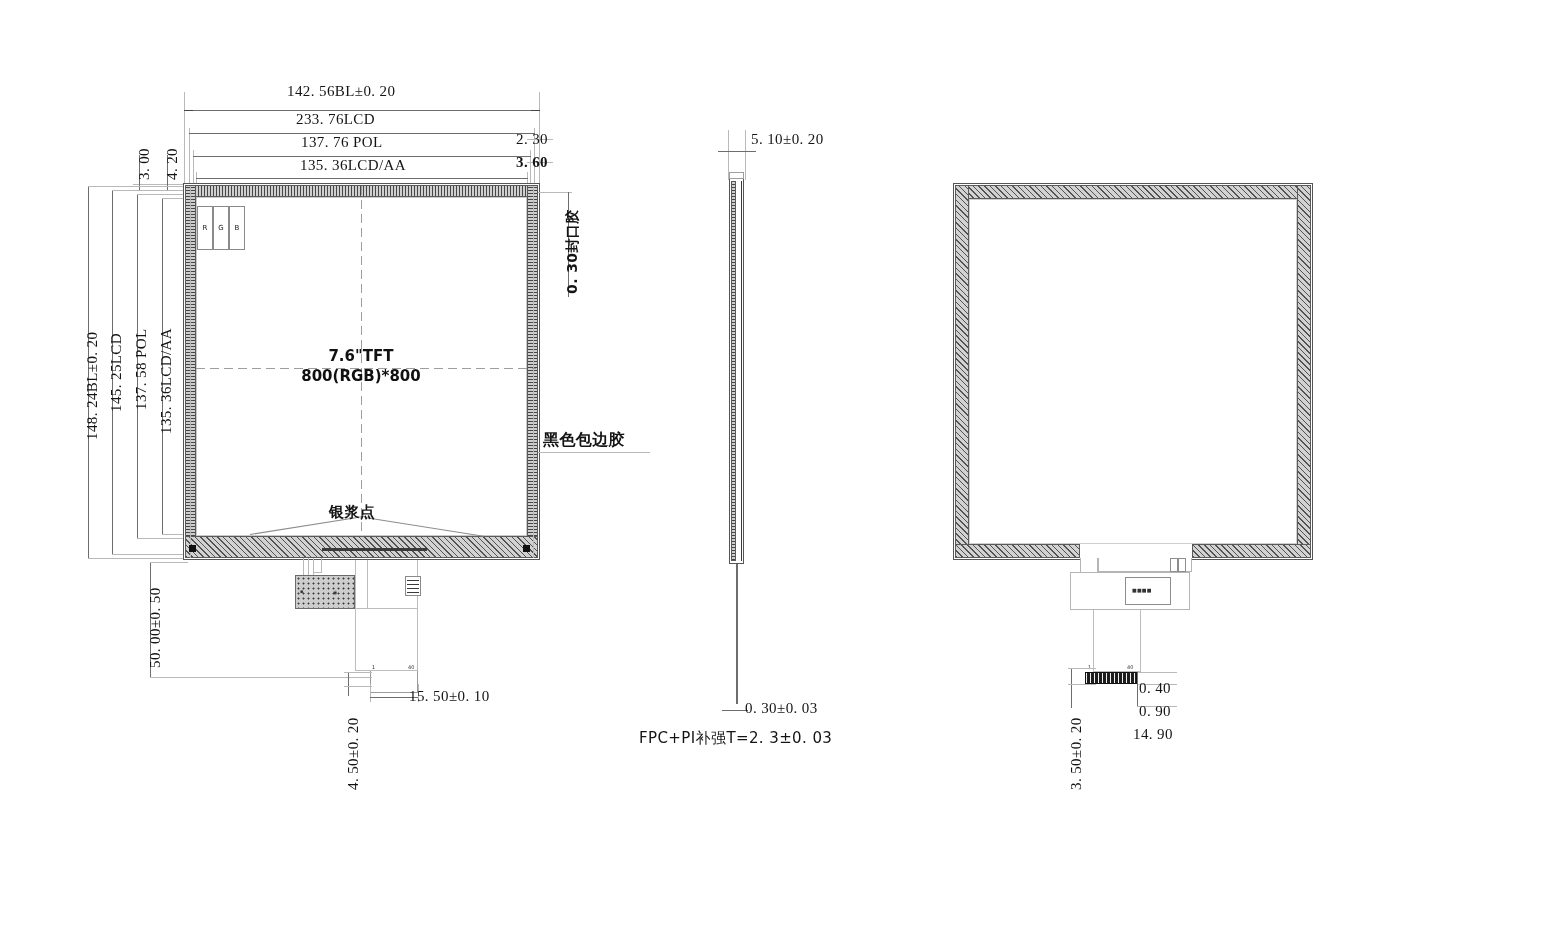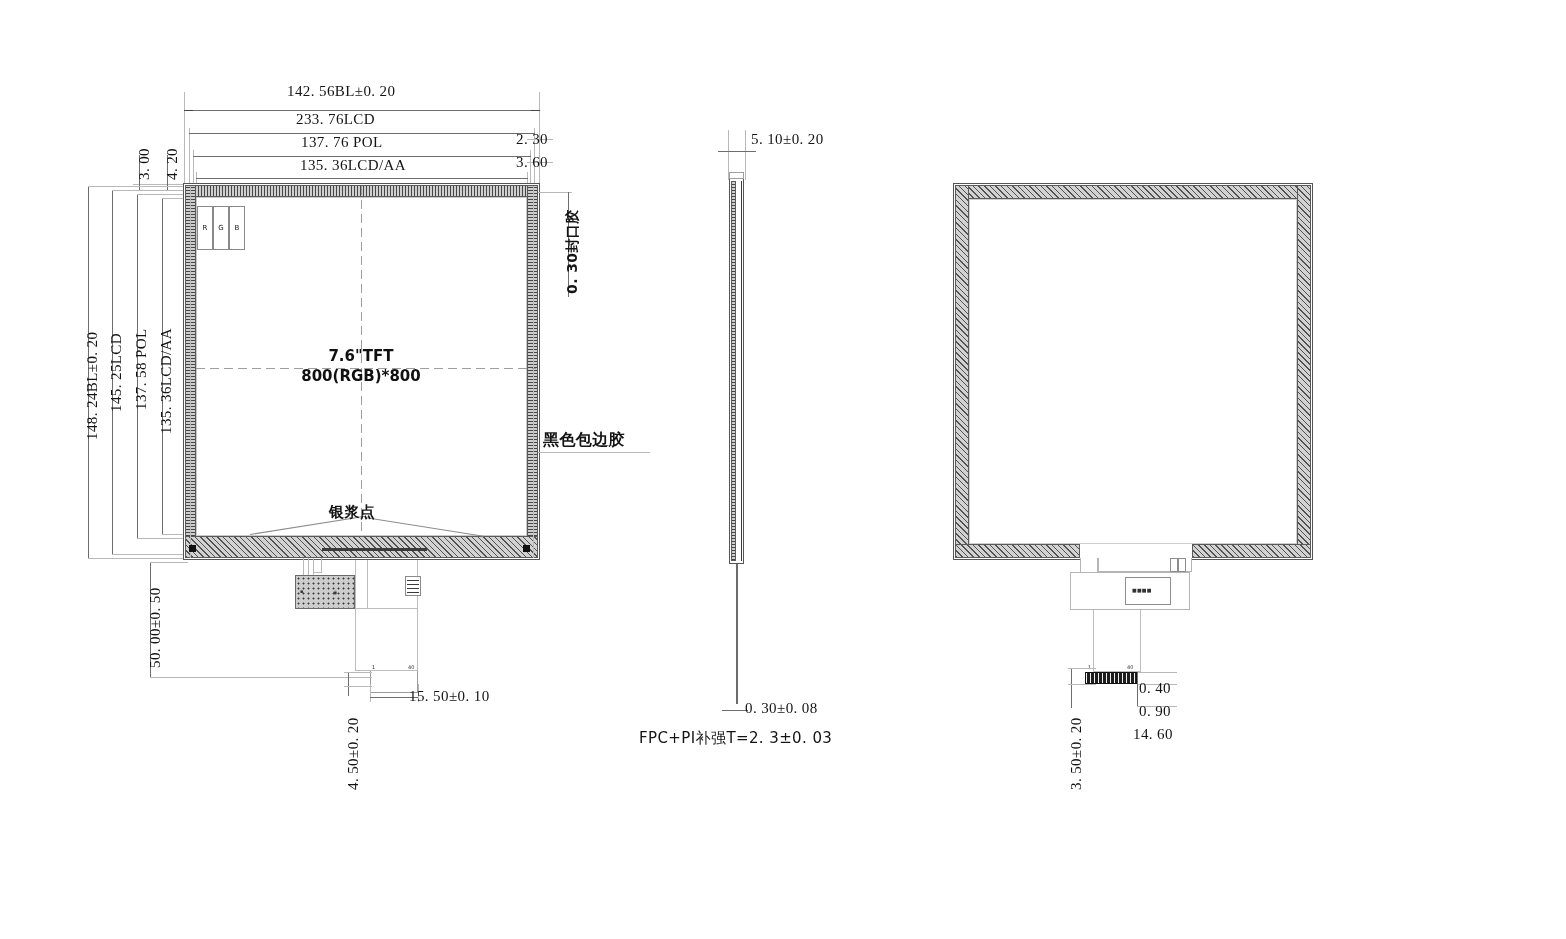--- a/index.html
+++ b/index.html
@@ -129,21 +129,21 @@
 
   <div class="ln h light" style="left:133px;top:184px;width:62px;height:1px;"></div>
   <div class="ln v mid" style="left:139px;top:155px;width:1px;height:36px;"></div>
   <div class="dim-txt rot" style="left:136px;top:180px;">3. 00</div>
   <div class="ln v mid" style="left:167px;top:155px;width:1px;height:36px;"></div>
   <div class="dim-txt rot" style="left:164px;top:180px;">4. 20</div>
 
   <div class="ln h light" style="left:527px;top:139px;width:26px;height:1px;"></div>
   <div class="ln h light" style="left:527px;top:162px;width:26px;height:1px;"></div>
   <div class="dim-txt" style="left:516px;top:131px;">2. 30</div>
-  <div class="dim-txt" style="left:516px;top:154px;">3. 60</div>
+  <div class="dim-txt" style="left:516px;top:154px;font-weight:bold;">3. 60</div>
 
   <div class="ln v mid" style="left:88px;top:186px;width:1px;height:372px;"></div>
   <div class="ln h light" style="left:88px;top:186px;width:96px;height:1px;"></div>
   <div class="ln h light" style="left:88px;top:558px;width:96px;height:1px;"></div>
   <div class="dim-txt rot" style="left:84px;top:440px;">148. 24BL±0. 20</div>
 
   <div class="ln v mid" style="left:112px;top:190px;width:1px;height:364px;"></div>
   <div class="ln h light" style="left:112px;top:190px;width:74px;height:1px;"></div>
   <div class="ln h light" style="left:112px;top:554px;width:74px;height:1px;"></div>
   <div class="dim-txt rot" style="left:108px;top:412px;">145. 25LCD</div>
@@ -256,21 +256,21 @@
 
   <div class="box dk" style="left:729px;top:178px;width:15px;height:386px;"></div>
   <div class="hatch-v" style="left:731px;top:181px;width:5px;height:380px;"></div>
   <div class="ln v dark" style="left:741px;top:181px;height:380px;width:1px;"></div>
 
   <div class="box" style="left:729px;top:172px;width:15px;height:7px;border-color:#9f9f9f;"></div>
 
   <div class="ln v mid" style="left:736px;top:564px;height:140px;width:2px;"></div>
 
   <div class="ln h mid" style="left:722px;top:710px;width:26px;height:1px;"></div>
-  <div class="dim-txt" style="left:745px;top:700px;">0. 30±0. 08</div>
+  <div class="dim-txt" style="left:745px;top:700px;">0. 30±0. 03</div>
 
   <div class="dim-txt cn" style="left:639px;top:729px;font-weight:400;">FPC+PI补强T=2. 3±0. 03</div>
 
   <div class="box dk" style="left:953px;top:183px;width:360px;height:377px;"></div>
 
   <div class="hatch" style="left:955px;top:185px;width:356px;height:14px;"></div>
   <div class="hatch" style="left:955px;top:185px;width:14px;height:373px;"></div>
   <div class="hatch" style="left:1297px;top:185px;width:14px;height:373px;"></div>
 
   <div class="hatch" style="left:955px;top:544px;width:125px;height:14px;"></div>
@@ -291,20 +291,20 @@
   <div class="conn-strip" style="left:1085px;top:672px;width:52px;height:12px;"></div>
   <div class="tiny" style="left:1088px;top:664px;">1</div>
   <div class="tiny" style="left:1127px;top:664px;">40</div>
 
   <div class="ln h light" style="left:1137px;top:672px;width:40px;height:1px;"></div>
   <div class="ln h light" style="left:1137px;top:684px;width:40px;height:1px;"></div>
   <div class="ln h light" style="left:1137px;top:706px;width:40px;height:1px;"></div>
   <div class="ln v mid" style="left:1137px;top:672px;height:34px;"></div>
   <div class="dim-txt" style="left:1139px;top:680px;">0. 40</div>
   <div class="dim-txt" style="left:1139px;top:703px;">0. 90</div>
-  <div class="dim-txt" style="left:1133px;top:726px;">14. 60</div>
+  <div class="dim-txt" style="left:1133px;top:726px;">14. 90</div>
 
   <div class="ln v mid" style="left:1071px;top:668px;height:40px;"></div>
   <div class="ln h light" style="left:1068px;top:668px;width:28px;height:1px;"></div>
   <div class="ln h light" style="left:1068px;top:684px;width:28px;height:1px;"></div>
   <div class="dim-txt rot" style="left:1068px;top:790px;">3. 50±0. 20</div>
 
 </div>
 
 </body></html>

